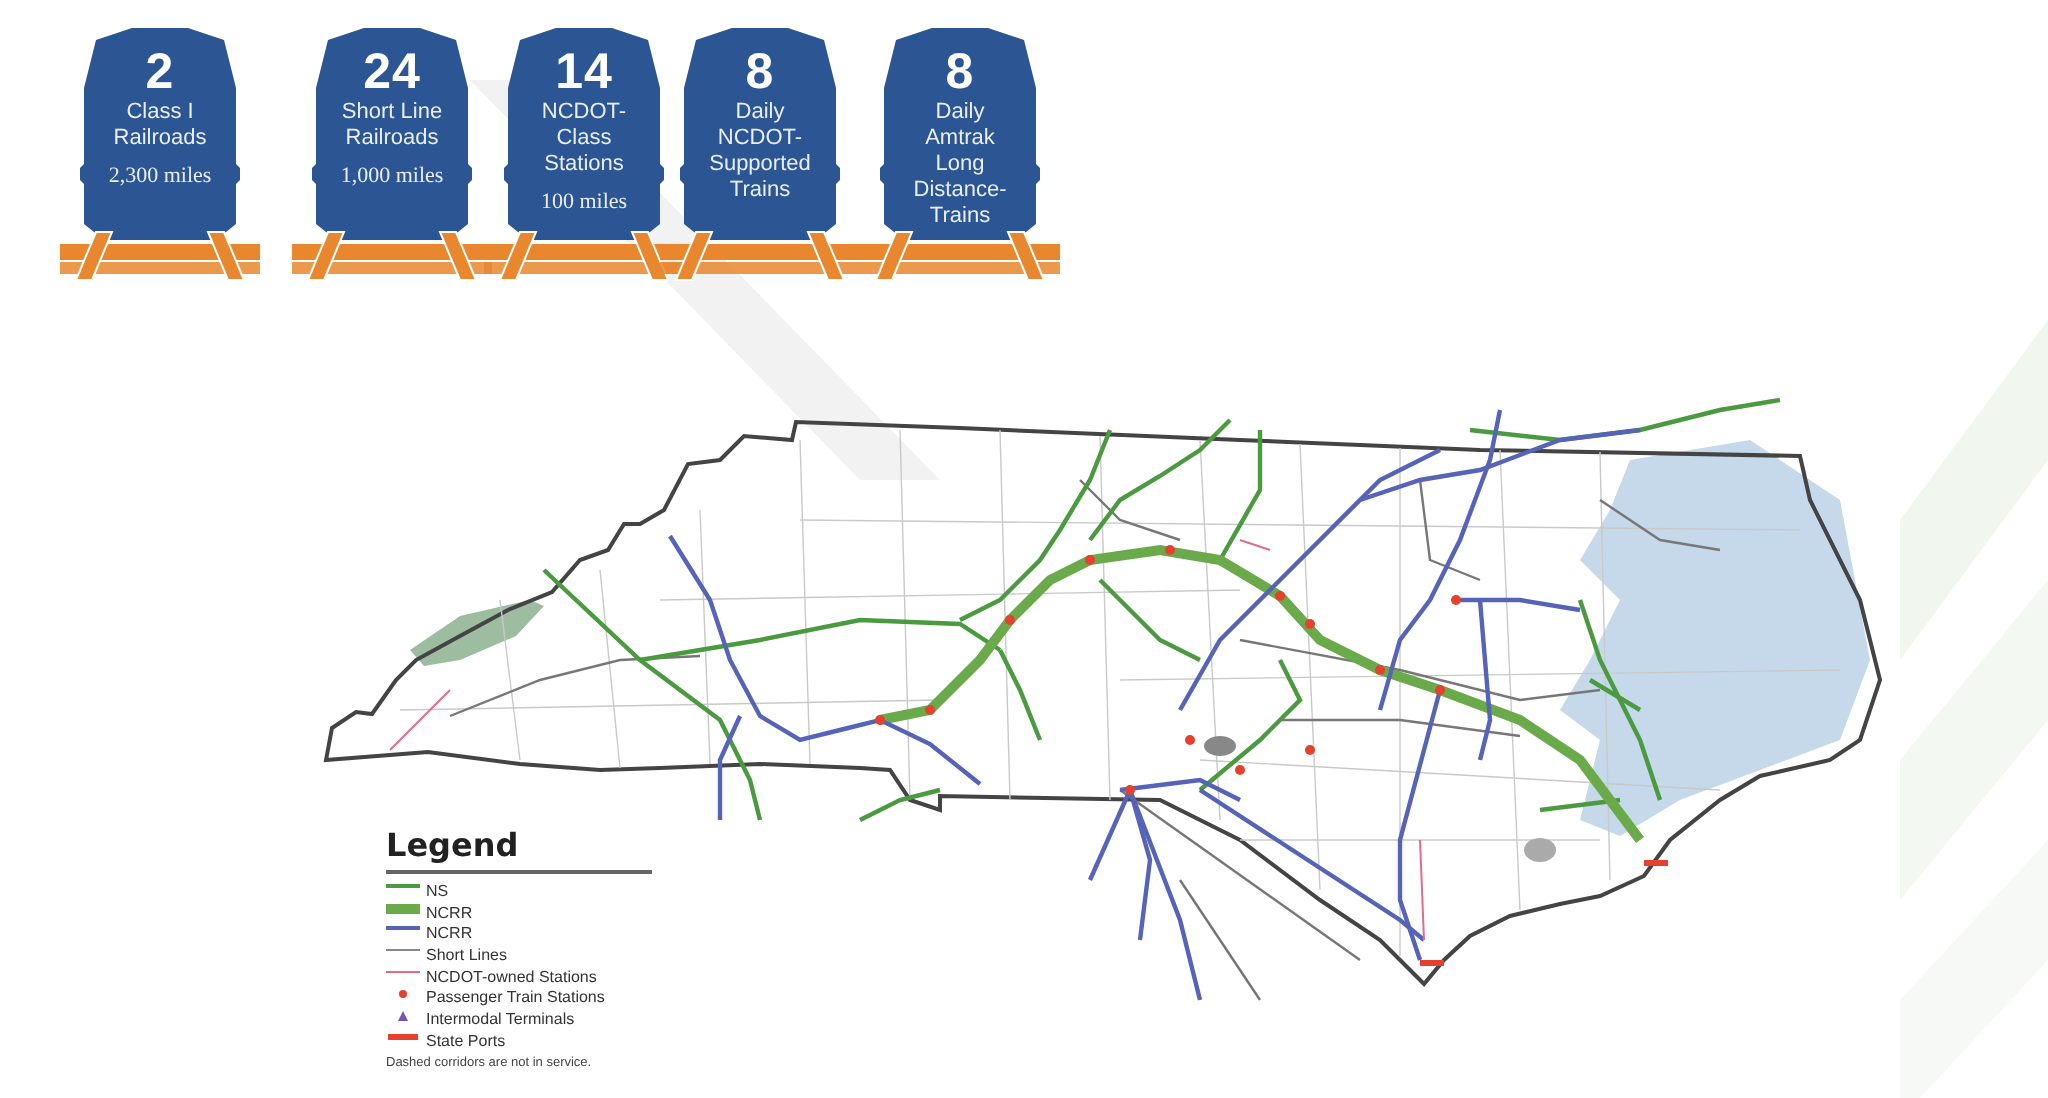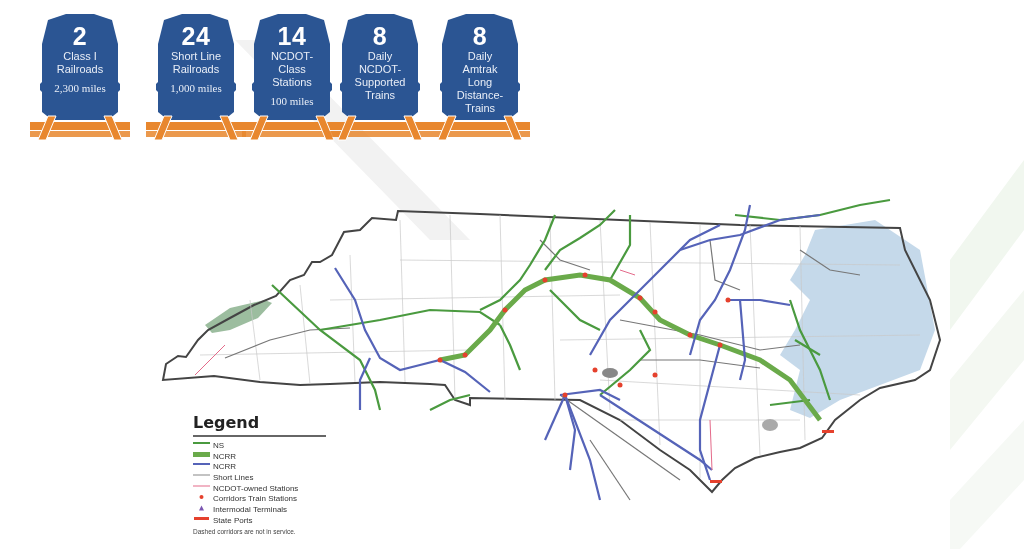--- a/index.html
+++ b/index.html
@@ -272,21 +272,21 @@
         </svg>
       </span>
     <span>NCDOT-owned Stations</span>
   </div>
   <div class="item">
     <span class="sw">
         <svg width="17" height="6">
           <circle cx="8.5" cy="3" r="2" fill="#e5412d"></circle>
         </svg>
       </span>
-    <span>Corridors Train Stations</span>
+    <span>Passenger Train Stations</span>
   </div>
   <div class="item">
     <span class="sw">
         <svg width="17" height="6">
           <polygon points="8.5,0.5 11,5.5 6,5.5" fill="#7a55b0"></polygon>
         </svg>
       </span>
     <span>Intermodal Terminals</span>
   </div>
   <div class="item">

